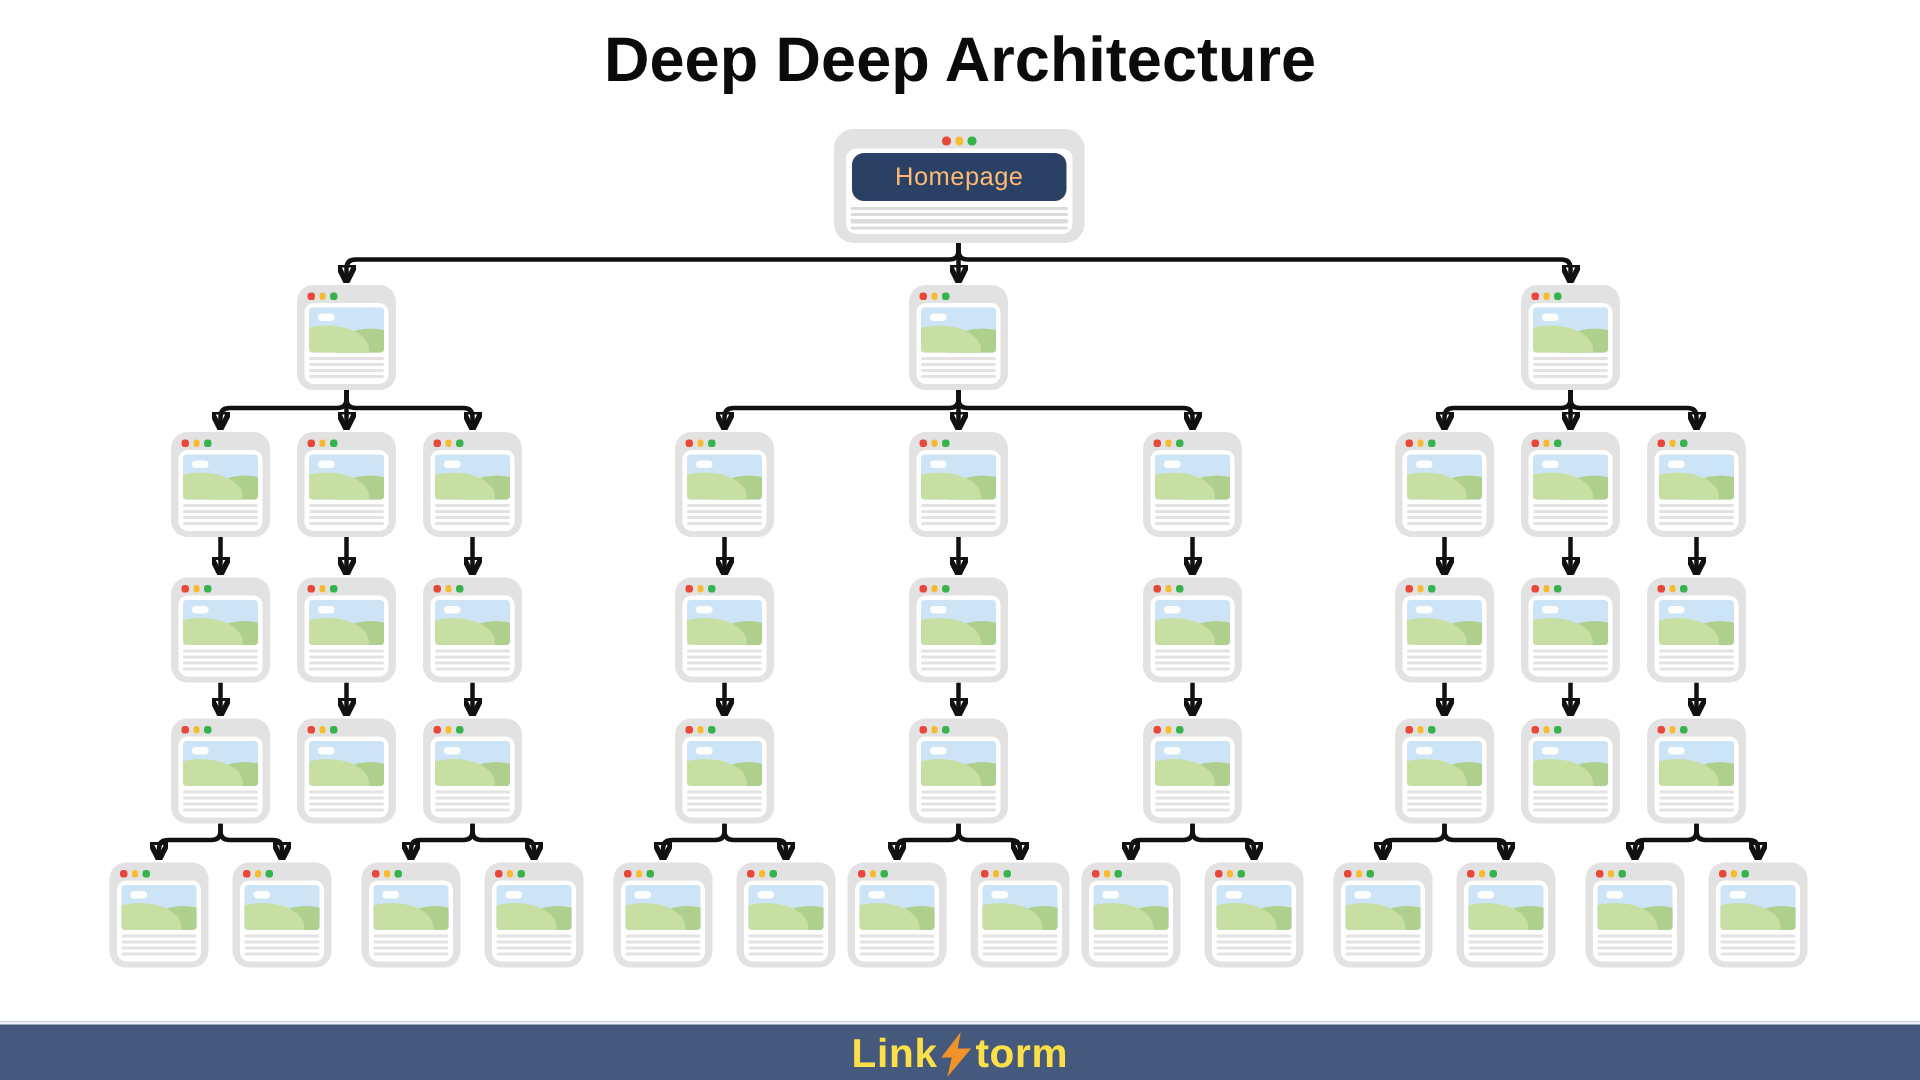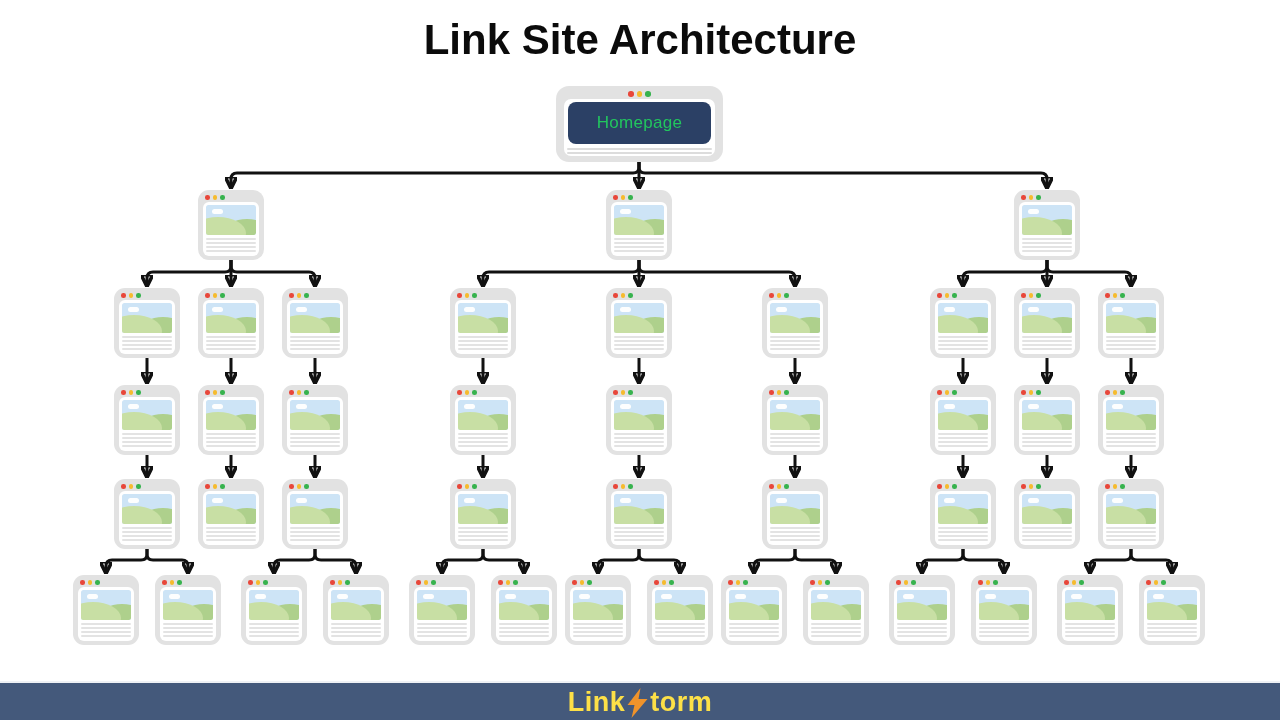--- a/index.html
+++ b/index.html
@@ -37,42 +37,42 @@
   .hb{right:-14px;bottom:-12px;width:46px;height:28px;background:#aed08c;}
   .hf{left:-16px;bottom:-14px;width:56px;height:32px;background:#c8dfa4;}
   .tlines{margin-top:3px;display:flex;flex-direction:column;gap:2.2px;}
   .tlines i{display:block;height:1.8px;background:#e3e3e3;border-radius:1px;}
 
   
   .card.home{border-radius:13px;}
   .home .d{width:5.5px;height:5.5px;}
   .home .inner{left:8px;right:8px;top:13px;bottom:6px;border-radius:7px;padding:3px;}
   .home-label{
-    flex:none;height:42px;margin:0 1px;background:#2b4065;border-radius:8px;
-    color:#22c55e;font-size:17px;display:flex;align-items:center;justify-content:center;
+    flex:none;height:32px;margin:0 1px;background:#2b4065;border-radius:8px;
+    color:#fdba74;font-size:17px;display:flex;align-items:center;justify-content:center;
     letter-spacing:0.3px;
   }
   .home .tlines{margin-top:3.5px;gap:2px;}
   .home .tlines i{height:2.4px;background:#dcdcdc;}
 
   
   .footer{
     position:absolute;left:0;right:0;top:681px;height:39px;background:#44597b;
     border-top:2px solid #eef1f5;box-sizing:content-box;
     display:flex;align-items:center;justify-content:center;
   }
   .brand{display:flex;align-items:center;color:#fde047;font-weight:bold;font-size:27px;letter-spacing:0.5px;}
   .brand .bolt{margin:0 2px;display:block;}
 </style>
 </head>
 <body>
 
 <div class="canvas">
 
-  <h1 class="title">Link Site Architecture</h1>
+  <h1 class="title">Deep Deep Architecture</h1>
 
   <svg class="wires" id="wires" width="1280" height="720">
     <defs>
       <marker id="arw" viewBox="0 0 10 10" refX="7" refY="5" markerWidth="12" markerHeight="12" markerUnits="userSpaceOnUse" orient="auto">
         <path d="M0 0 L10 5 L0 10 z" fill="#111" stroke="none"></path>
       </marker>
     </defs>
   <path d="M 639 162 L 639 167 Q 639 173 633 173 L 237 173 Q 231 173 231 179 L 231 185" marker-end="url(#arw)"></path>
       <path d="M 639 162 L 639 185" marker-end="url(#arw)"></path>
       <path d="M 639 162 L 639 167 Q 639 173 645 173 L 1041 173 Q 1047 173 1047 179 L 1047 185" marker-end="url(#arw)"></path>

